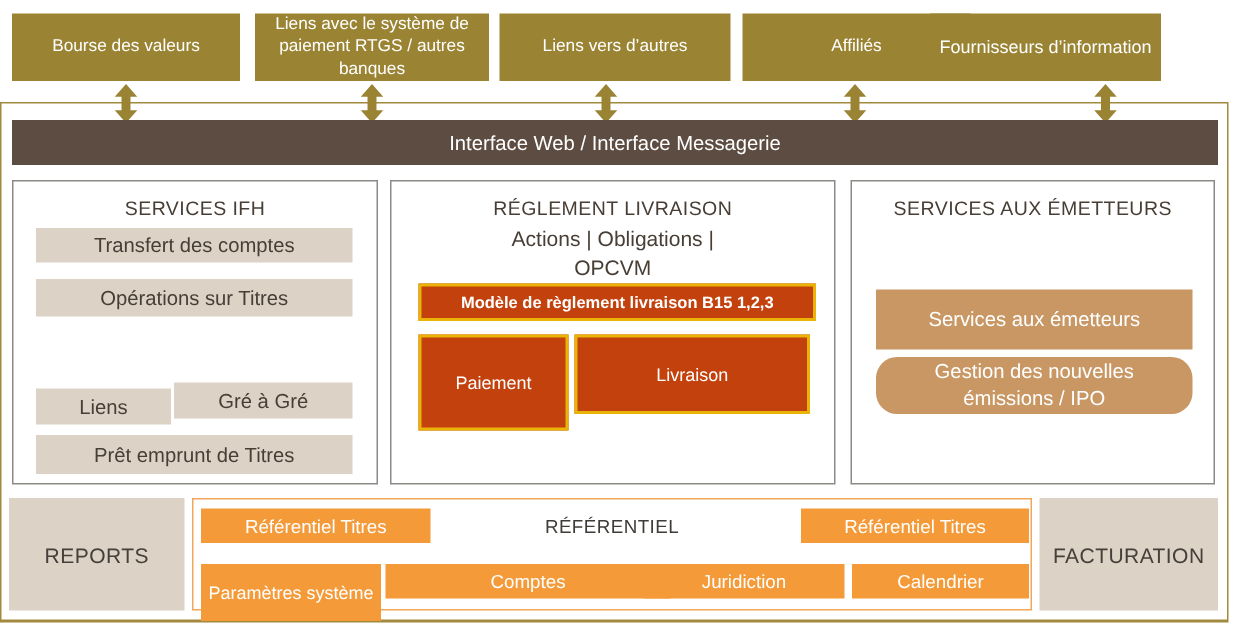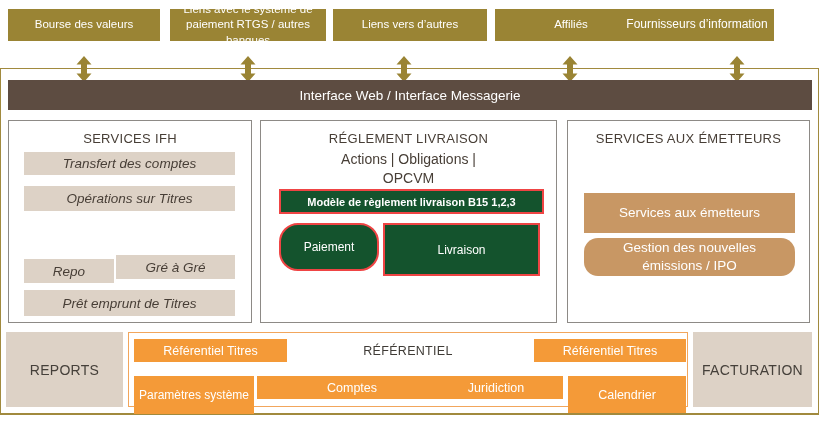--- a/index.html
+++ b/index.html
@@ -5,21 +5,21 @@
   * { box-sizing: border-box; }
   html, body { margin: 0; padding: 0; background: #ffffff; }
   .diagram { position: relative; width: 823px; height: 429px; background: #fff;
              font-family: "Liberation Sans", sans-serif; overflow: hidden; }
 
   
   .outer-frame { position: absolute; left: 0; top: 68px; width: 819px; height: 347px;
                  border: 1px solid #a18a3e; border-bottom-width: 2px; }
 
   
-  .top-node { position: absolute; top: 9px; height: 32px; background: #9a8434; color: #fff;
+  .top-node { position: absolute; top: 9px; height: 45px; background: #9a8434; color: #fff;
               display: flex; align-items: center; justify-content: center; text-align: center;
               font-size: 11.5px; line-height: 1.32; padding: 2px 4px; }
   .n1 { left: 8px;   width: 152px; }
   .n2 { left: 170px; width: 156px; }
   .n3 { left: 333px; width: 154px; }
   .n4 { left: 495px; width: 152px; }
   .n5 { left: 620px; width: 154px; font-size: 12px; }
 
   
   .arrow { position: absolute; top: 56px; width: 18px; height: 26px; }
@@ -34,31 +34,31 @@
   .panel { position: absolute; top: 120px; height: 203px; background: #fff; border: 1.5px solid #8d8a86; }
   .panel-left   { left: 8px;   width: 244px; }
   .panel-middle { left: 260px; width: 297px; }
   .panel-right  { left: 567px; width: 243px; }
   .panel-title { position: absolute; top: 10px; left: 0; right: 0; text-align: center;
                  font-size: 13px; color: #473e36; letter-spacing: .3px; }
   .subtitle { position: absolute; left: 0; right: 0; text-align: center; font-size: 14px; color: #473e36; }
   .sub1 { top: 30px; } .sub2 { top: 49px; text-align: center; }
 
   .beige-box { position: absolute; background: #ddd2c6; color: #473e36; display: flex;
-               align-items: center; justify-content: center; text-align: center; font-size: 13.5px; font-style: italic; }
+               align-items: center; justify-content: center; text-align: center; font-size: 13.5px; }
   .b-transfert { left: 15px; top: 31px;  width: 211px; height: 23px; }
   .b-operations{ left: 15px; top: 65px;  width: 211px; height: 25px; }
   .b-repo      { left: 15px; top: 138px; width: 90px;  height: 24px; }
   .b-gre       { left: 107px; top: 134px; width: 119px; height: 24px; }
   .b-pret      { left: 15px; top: 169px; width: 211px; height: 26px; }
 
-  .dark-box { position: absolute; background: #14532d; border: 2px solid #ef4444; color: #fff;
+  .dark-box { position: absolute; background: #c2410c; border: 2px solid #eab308; color: #fff;
               display: flex; align-items: center; justify-content: center; text-align: center; }
   .d-modele   { left: 18px;  top: 68px;  width: 265px; height: 25px; font-size: 11px; font-weight: bold; }
-  .d-paiement { left: 18px;  top: 102px; width: 100px; height: 48px; font-size: 12px; border-radius: 19px; }
+  .d-paiement { left: 18px;  top: 102px; width: 100px; height: 64px; font-size: 12px; }
   .d-livraison{ left: 122px; top: 102px; width: 157px; height: 53px; font-size: 12px; }
 
   .tan-box { position: absolute; background: #c89764; color: #fff; display: flex; align-items: center;
              justify-content: center; text-align: center; font-size: 13.5px; line-height: 1.35; padding: 0 10px; }
   .t-services { left: 16px; top: 72px;  width: 211px; height: 40px; }
   .t-gestion  { left: 16px; top: 117px; width: 211px; height: 38px; border-radius: 14px; }
 
   
   .big-beige { position: absolute; top: 332px; height: 75px; background: #ddd2c6; color: #45403a;
                display: flex; align-items: center; justify-content: center; font-size: 14px; letter-spacing: .3px; }
@@ -69,21 +69,21 @@
                background: #fff; border: 1.5px solid #f2a65c; }
   .ref-title { position: absolute; top: 11px; left: 0; right: 0; text-align: center;
                font-size: 12.5px; color: #3f3b36; letter-spacing: .3px; }
   .orange-box { position: absolute; background: #f49a38; color: #fff; display: flex; align-items: center;
                 justify-content: center; text-align: center; font-size: 12.5px; }
   .o-rt-left  { left: 5px;   top: 6px;  width: 153px; height: 23px; }
   .o-rt-right { left: 405px; top: 6px;  width: 152px; height: 23px; }
   .o-param    { left: 5px;   top: 43px; width: 120px; height: 38px; font-size: 12px; }
   .o-comptes  { left: 128px; top: 43px; width: 190px; height: 23px; }
   .o-jurid    { left: 300px; top: 43px; width: 134px; height: 23px; }
-  .o-calend   { left: 439px; top: 43px; width: 118px; height: 37px; }
+  .o-calend   { left: 439px; top: 43px; width: 118px; height: 23px; }
 </style>
 </head>
 <body>
 
 <div class="diagram">
 
   <div class="outer-frame"></div>
 
   <div class="top-node n1">Bourse des valeurs</div>
   <div class="top-node n2">Liens avec le système de paiement RTGS / autres banques</div>
@@ -116,21 +116,21 @@
         <path d="M9 0 L16.5 8.5 H12 V17.5 H16.5 L9 26 L1.5 17.5 H6 V8.5 H1.5 Z" fill="#9a8434"></path>
       </svg>
   </div>
 
   <div class="interface-bar">Interface Web / Interface Messagerie</div>
 
   <div class="panel panel-left">
     <div class="panel-title">SERVICES IFH</div>
     <div class="beige-box b-transfert">Transfert des comptes</div>
     <div class="beige-box b-operations">Opérations sur Titres</div>
-    <div class="beige-box b-repo">Repo</div>
+    <div class="beige-box b-repo">Liens</div>
     <div class="beige-box b-gre">Gré à Gré</div>
     <div class="beige-box b-pret">Prêt emprunt de Titres</div>
   </div>
 
   <div class="panel panel-middle">
     <div class="panel-title">RÉGLEMENT LIVRAISON</div>
     <div class="subtitle sub1">Actions | Obligations |</div>
     <div class="subtitle sub2">OPCVM</div>
     <div class="dark-box d-modele">Modèle de règlement livraison B15 1,2,3</div>
     <div class="dark-box d-paiement">Paiement</div>

